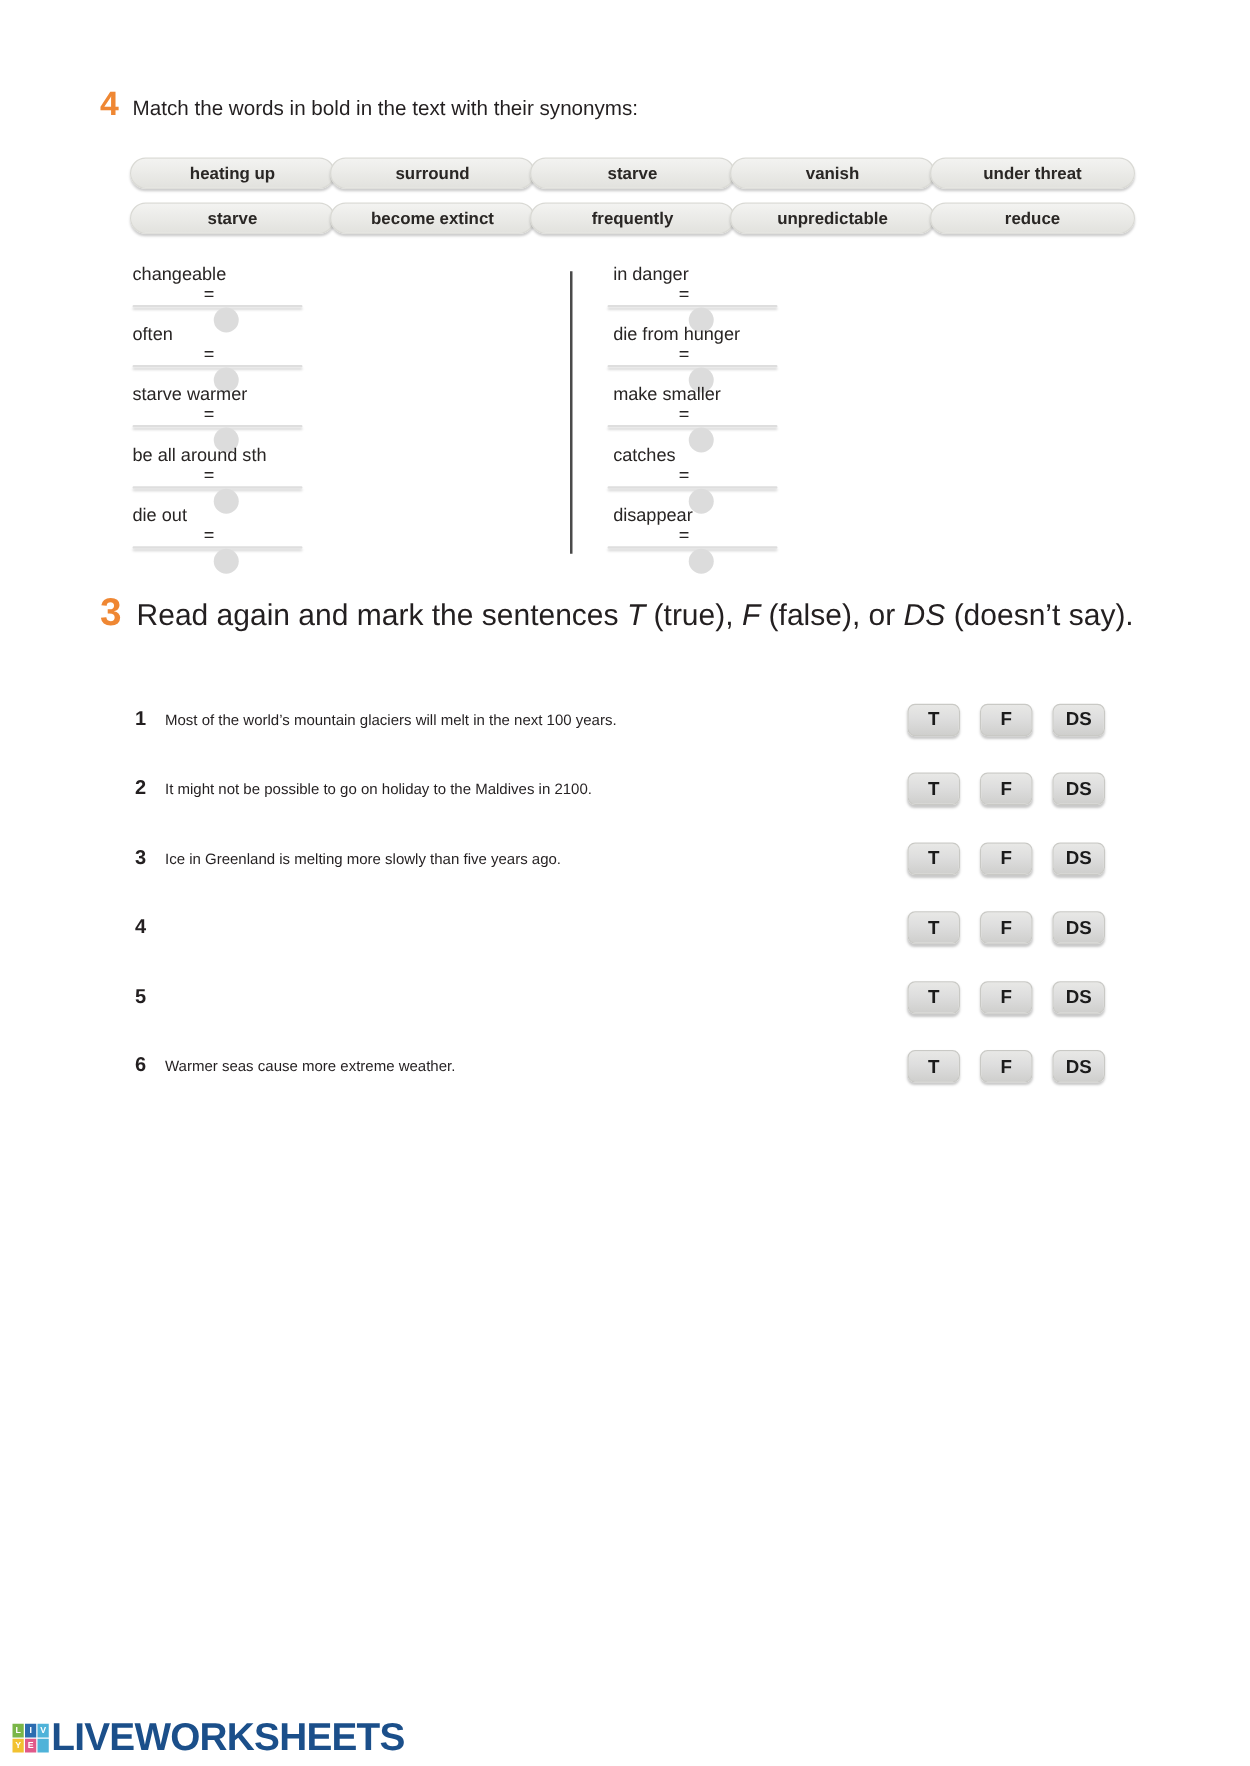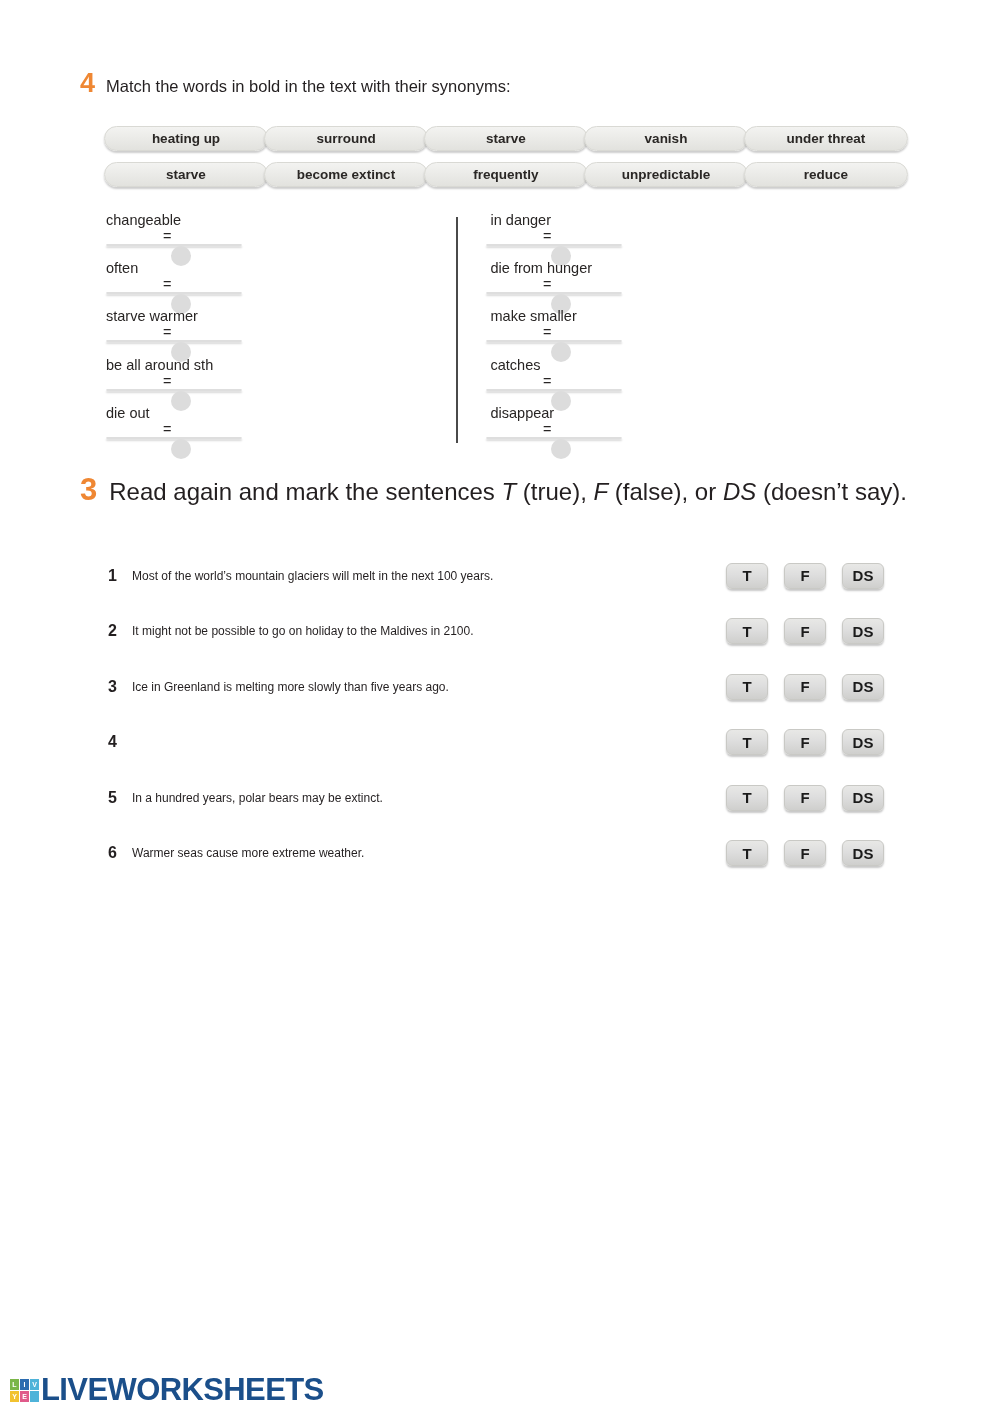--- a/index.html
+++ b/index.html
@@ -361,21 +361,20 @@
       <span class="tf-num">4</span>
       <div class="tf-opts">
         <div class="tf-btn">T</div>
         <div class="tf-btn">F</div>
         <div class="tf-btn">DS</div>
       </div>
     </div>
 
     <div class="tf-row">
       <span class="tf-num">5</span>
-      <span class="tf-text">In a hundred years, polar bears may be extinct.</span>
       <div class="tf-opts">
         <div class="tf-btn">T</div>
         <div class="tf-btn">F</div>
         <div class="tf-btn">DS</div>
       </div>
     </div>
 
     <div class="tf-row">
       <span class="tf-num">6</span>
       <span class="tf-text">Warmer seas cause more extreme weather.</span>

